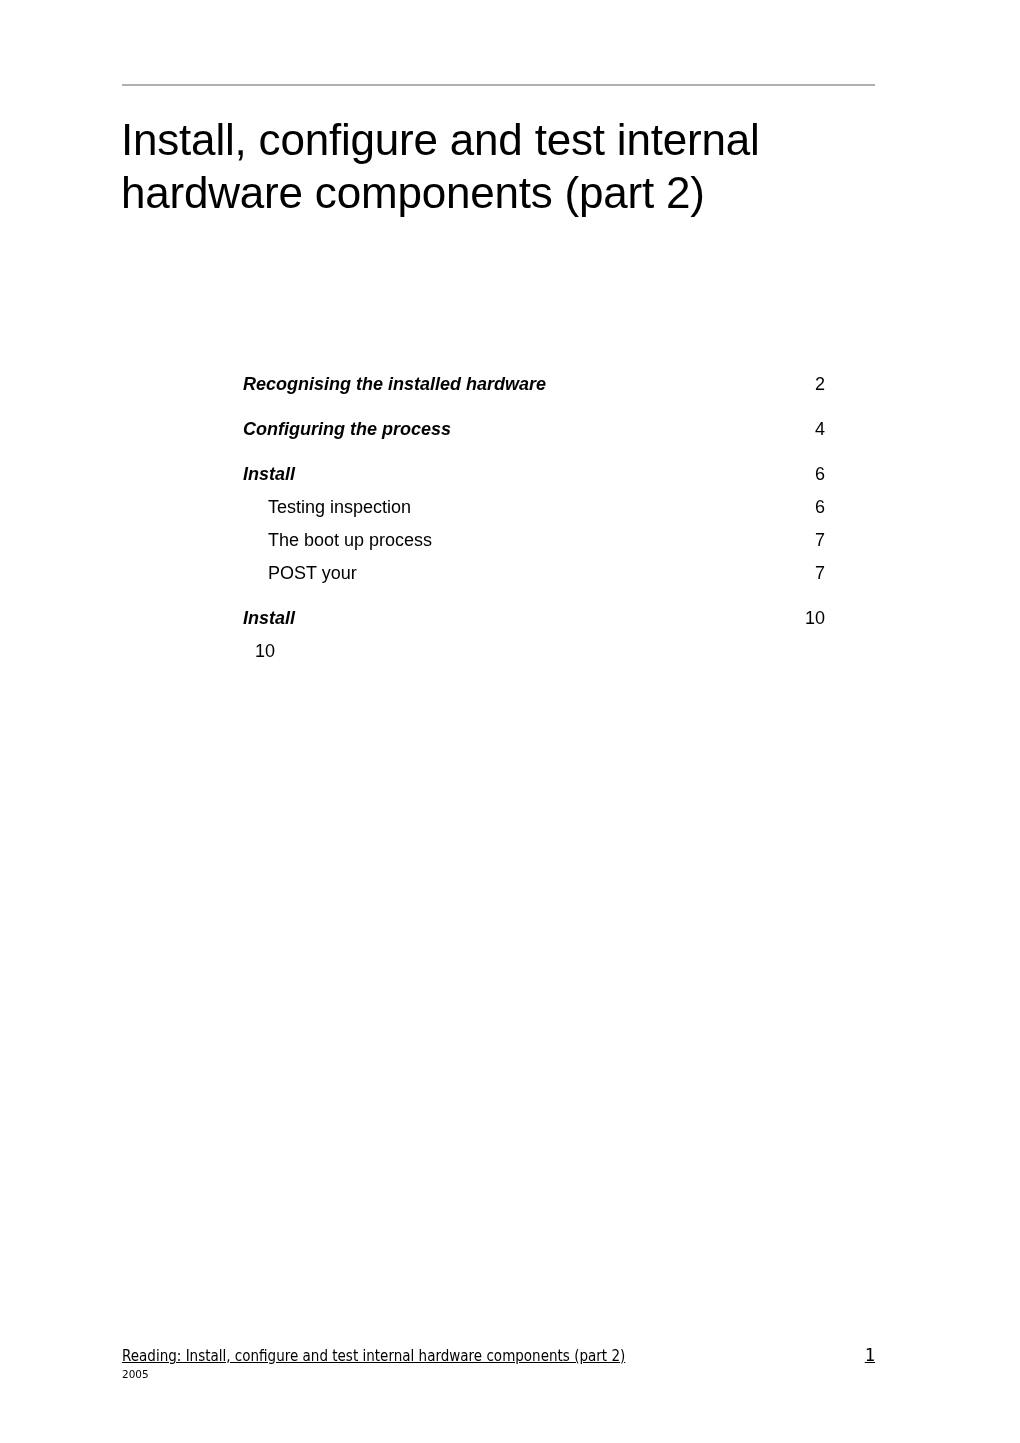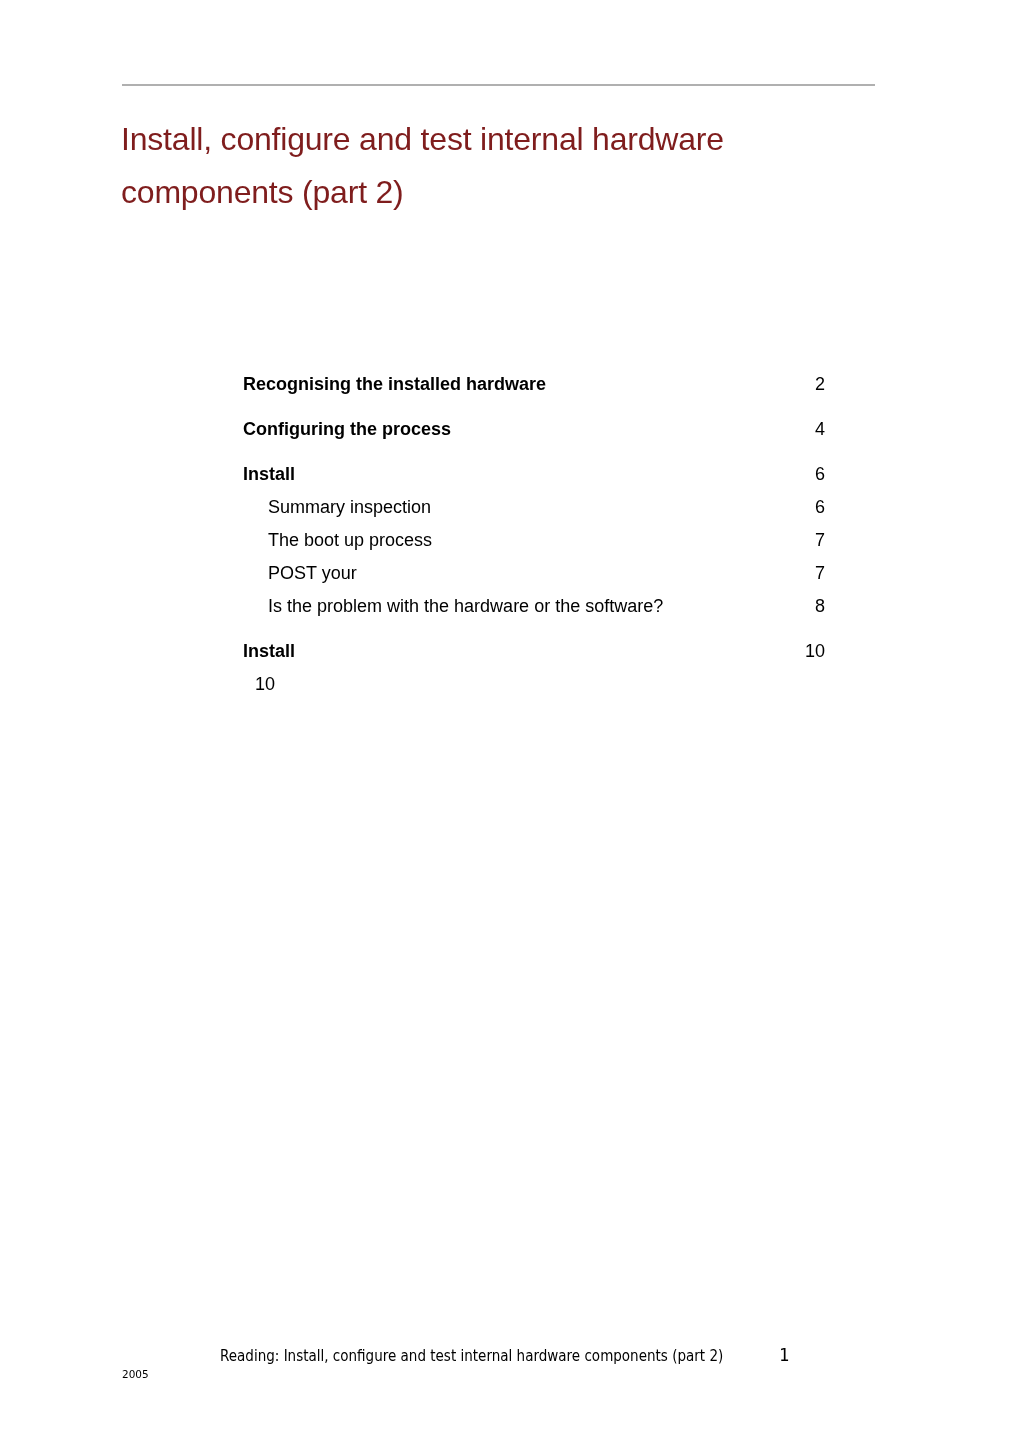--- a/index.html
+++ b/index.html
@@ -19,61 +19,62 @@
     height: 2px;
     background: #b0b0b0;
   }
 
   .doc-title {
     position: absolute;
     left: 121px;
     top: 113px;
     width: 760px;
     font-family: "Liberation Sans", sans-serif;
-    font-size: 32px;
+    font-size: 44px;
     font-weight: 400;
     line-height: 53px;
     letter-spacing: -0.2px;
-    color: #7f1d1d;
+    color: #000000;
   }
 
   .toc {
     position: absolute;
     left: 243px;
     top: 368px;
     width: 582px;
   }
   .toc-row {
     display: flex;
     justify-content: space-between;
     align-items: center;
     height: 33px;
     font-size: 18px;
     line-height: 33px;
     cursor: pointer;
   }
-  .toc-row.lvl1 .toc-label { font-weight: 700; }
+  .toc-row.lvl1 .toc-label { font-weight: 700; font-style: italic; }
   .toc-row.lvl2 .toc-label { font-weight: 400; padding-left: 25px; }
   .toc-row.gap { margin-top: 12px; }
   .toc-page {
     font-weight: 400;
     text-align: right;
     flex: 0 0 auto;
     padding-left: 12px;
   }
 
   .footer {
     position: absolute;
-    left: 128px;
+    left: 122px;
     top: 1344px;
     width: 753px;
     display: flex;
-    justify-content: center;
+    justify-content: space-between;
     align-items: baseline;
     line-height: 22px;
+    text-decoration: underline;
   }
   .footer-text {
     font-family: "DejaVu Sans", sans-serif;
     font-size: 15px;
     transform: scaleX(0.9);
     transform-origin: left center;
     white-space: nowrap;
   }
   .footer-pagenum {
     font-family: "DejaVu Sans Mono", monospace;
@@ -104,34 +105,30 @@
   </div>
   <div class="toc-row lvl1 gap">
     <span class="toc-label">Configuring the process</span>
     <span class="toc-page">4</span>
   </div>
   <div class="toc-row lvl1 gap">
     <span class="toc-label">Install</span>
     <span class="toc-page">6</span>
   </div>
   <div class="toc-row lvl2">
-    <span class="toc-label">Summary inspection</span>
+    <span class="toc-label">Testing inspection</span>
     <span class="toc-page">6</span>
   </div>
   <div class="toc-row lvl2">
     <span class="toc-label">The boot up process</span>
     <span class="toc-page">7</span>
   </div>
   <div class="toc-row lvl2">
     <span class="toc-label">POST your</span>
     <span class="toc-page">7</span>
-  </div>
-  <div class="toc-row lvl2">
-    <span class="toc-label">Is the problem with the hardware or the software?</span>
-    <span class="toc-page">8</span>
   </div>
   <div class="toc-row lvl1 gap">
     <span class="toc-label">Install</span>
     <span class="toc-page">10</span>
   </div>
   <div class="toc-row lvl2">
     <span class="toc-page">10</span>
   </div>
 </nav>
 

